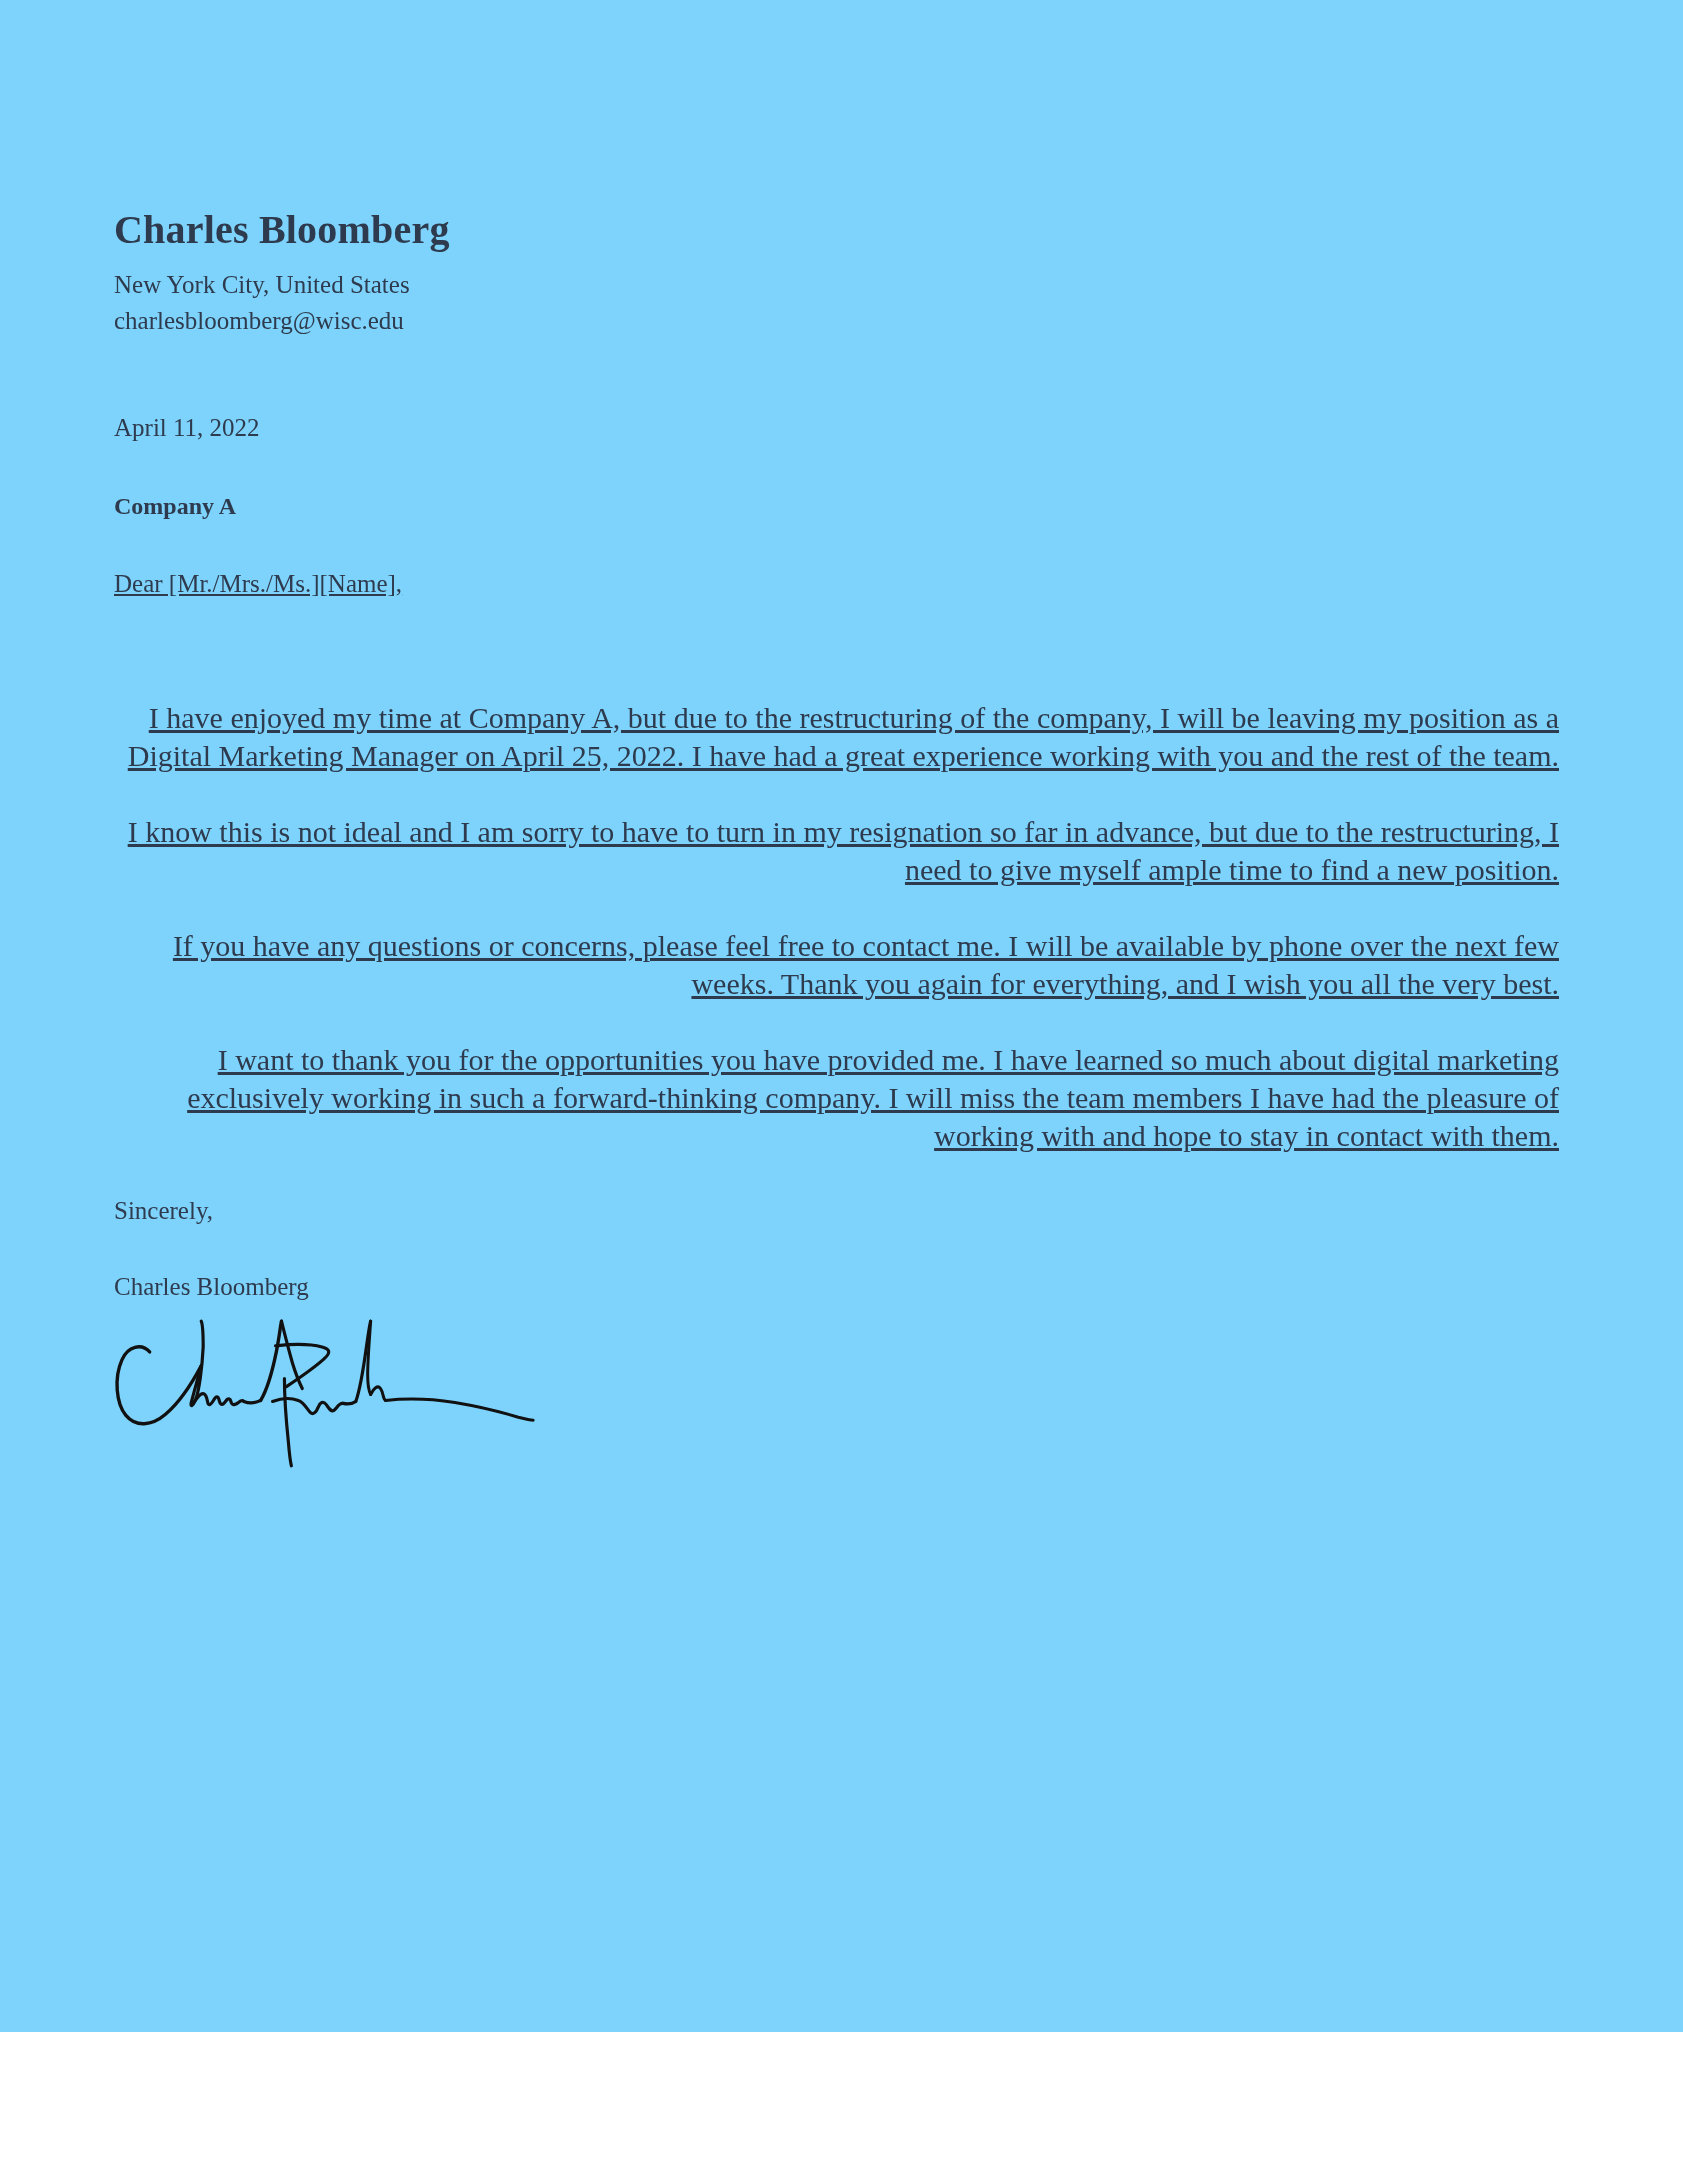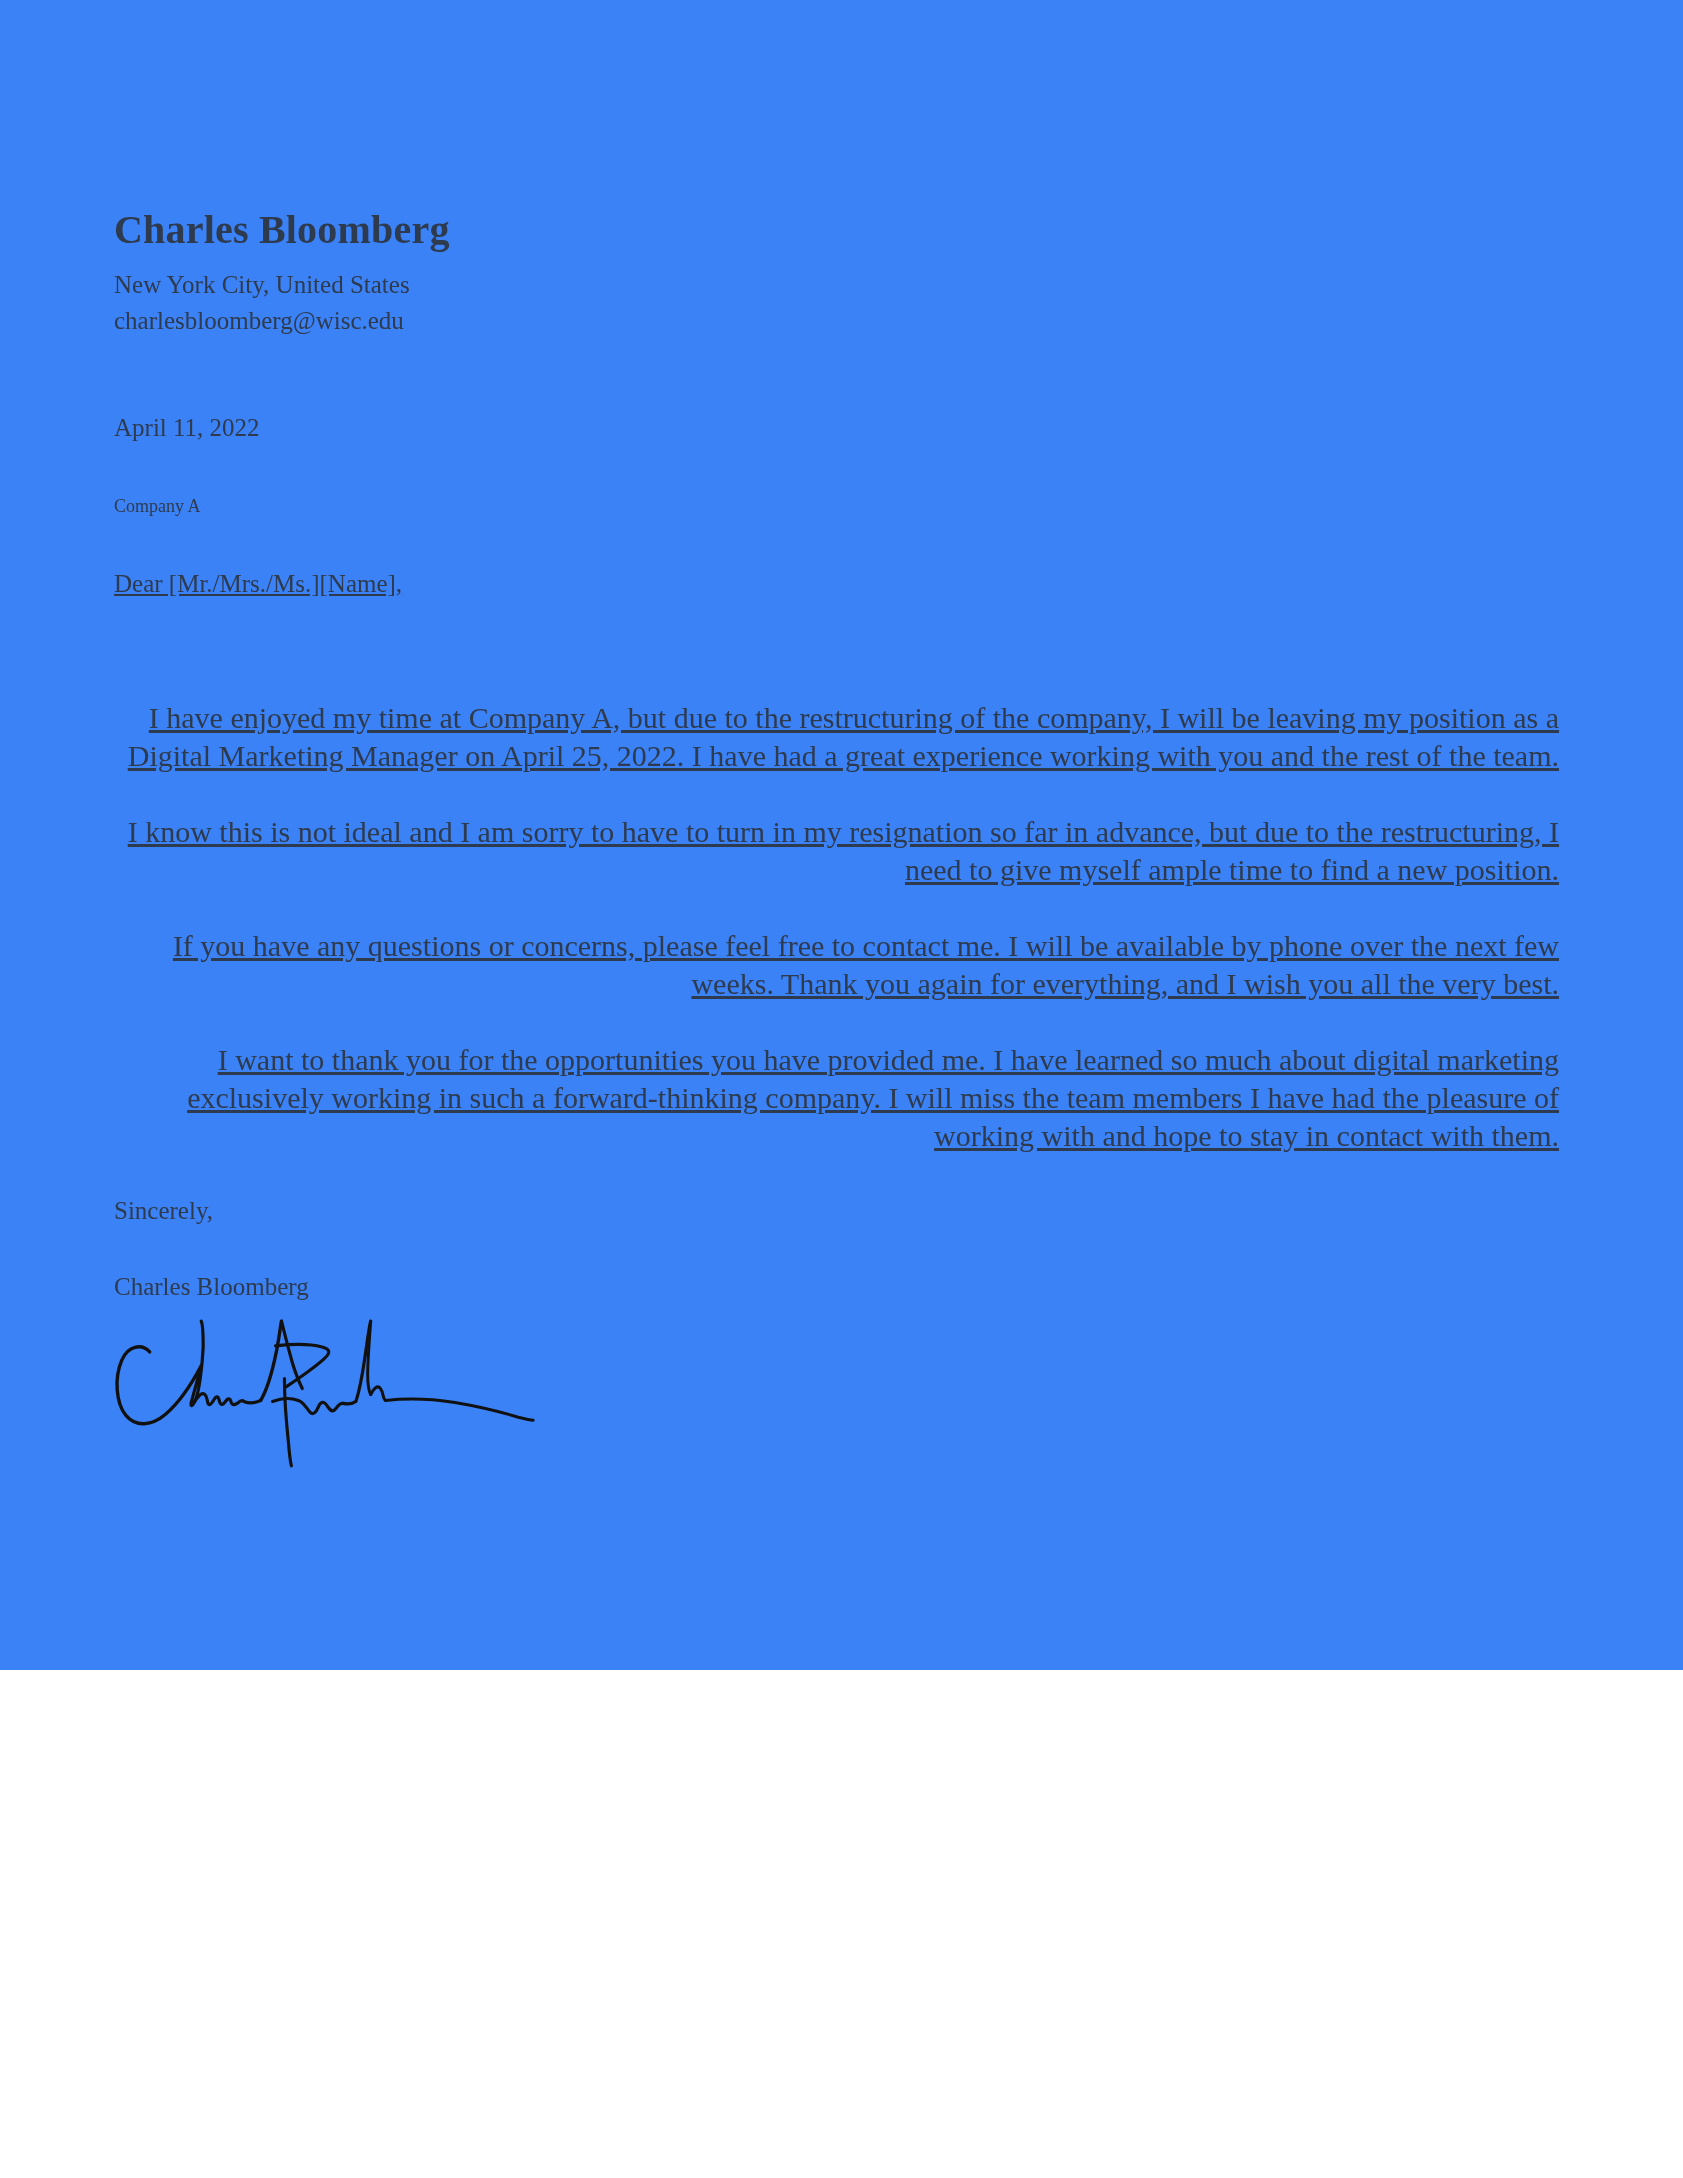--- a/index.html
+++ b/index.html
@@ -10,22 +10,22 @@
   body {
     width: 1683px;
     height: 2178px;
     font-family: "Liberation Serif", "DejaVu Serif", serif;
     color: #2e3a4d;
     -webkit-font-smoothing: antialiased;
   }
   .page {
     position: relative;
     width: 1683px;
-    height: 1670px;
-    background: #3b82f6;
+    height: 2032px;
+    background: #7dd3fc;
     box-sizing: border-box;
     padding: 208px 114px 0 114px;
   }
   .content {
     width: 1445px;
   }
 
   
   .sender-name {
     font-size: 40px;
@@ -40,23 +40,24 @@
     margin: 0;
     white-space: nowrap;
   }
 
   .date-line {
     font-size: 25px;
     line-height: 36px;
     margin: 71px 0 0 0;
   }
   .recipient-line {
-    font-size: 18px;
+    font-size: 24px;
     line-height: 36px;
     margin: 42px 0 0 0;
+    font-weight: bold;
   }
   .salutation-line {
     font-size: 25px;
     line-height: 36px;
     margin: 42px 0 0 0;
     text-decoration: underline;
   }
 
   
   .body-block {

